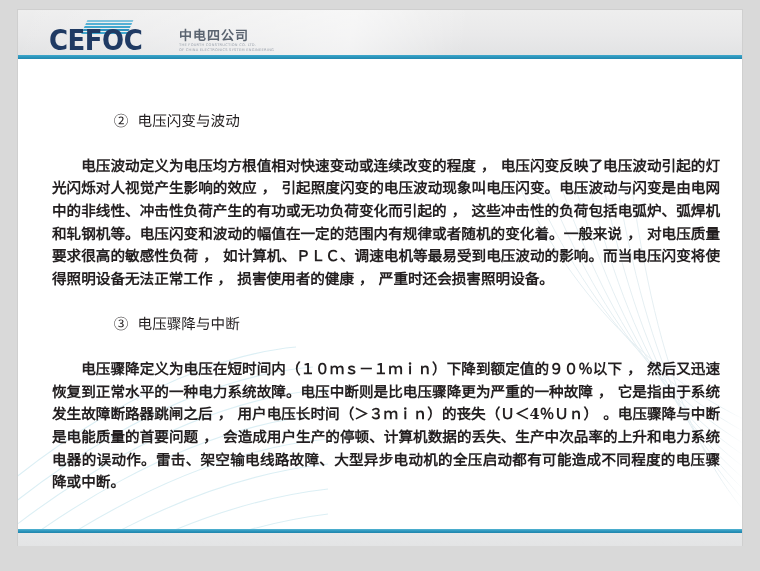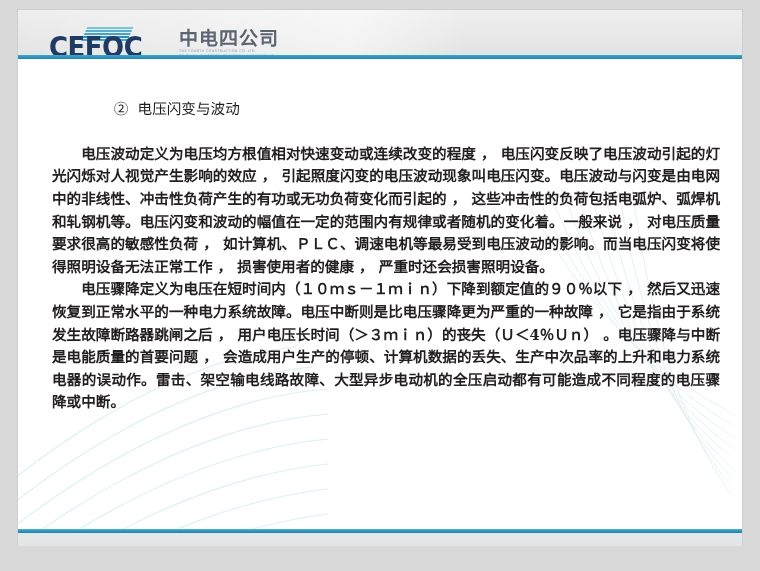--- a/index.html
+++ b/index.html
@@ -55,21 +55,21 @@
   }
   .logo-stripes i:nth-child(1){background:#7ec3dd;}
   .logo-stripes i:nth-child(2){background:#54b0d4;}
   .logo-stripes i:nth-child(3){background:#3fa7cf;}
   .logo-stripes i:nth-child(4){background:#2f8fbb;}
   .logo-cn-block{
     position:relative;padding-bottom:1px;margin-left:4px;
   }
   .logo-cn{
     font-family:"DejaVu Sans","Liberation Sans",sans-serif;
-    font-size:19px;font-weight:bold;color:#5b6470;letter-spacing:1px;
+    font-size:13px;font-weight:bold;color:#5b6470;letter-spacing:1px;
     line-height:1.05;
     margin-top:13px;
   }
   .logo-en1,.logo-en2{
     font-family:"DejaVu Sans","Liberation Sans",sans-serif;
     font-size:3.6px;color:#9aa1ab;letter-spacing:.25px;
     line-height:1.5;white-space:nowrap;
   }
   .header-divider{
     position:absolute;left:0;top:45px;width:100%;height:4px;
@@ -85,21 +85,21 @@
   .deco-left{
     position:absolute;left:-120px;bottom:-190px;width:430px;height:390px;
     opacity:.55;pointer-events:none;
   }
   .deco-right{
     position:absolute;right:-40px;top:130px;width:270px;height:360px;
     opacity:.5;pointer-events:none;
   }
   .content{
     position:absolute;left:0;top:0;width:100%;height:100%;
-    padding:16px 22px 0 22px;
+    padding:28px 22px 0 22px;
     box-sizing:border-box;
   }
   .txt{
     color:#231f20;
     font-family:"DejaVu Serif","Liberation Serif",serif;
     font-size:14.6px;
     line-height:22.6px;
     text-align:justify;
     text-justify:inter-ideograph;
   }
@@ -203,20 +203,23 @@
       <div class="content">
 
         <div class="txt">
 
           <p class="heading">
             <span>②</span><span>&nbsp;&nbsp;</span><span>电压闪变与波动</span>
           </p>
 
           <p class="para para-2">　　电压波动定义为电压均方根值相对快速变动或连续改变的程度 ， 电压闪变反映了电压波动引起的灯光闪烁对人视觉产生影响的效应 ， 引起照度闪变的电压波动现象叫电压闪变。电压波动与闪变是由电网中的非线性、冲击性负荷产生的有功或无功负荷变化而引起的 ， 这些冲击性的负荷包括电弧炉、弧焊机和轧钢机等。电压闪变和波动的幅值在一定的范围内有规律或者随机的变化着。一般来说 ， 对电压质量要求很高的敏感性负荷 ， 如计算机、ＰＬＣ、调速电机等最易受到电压波动的影响。而当电压闪变将使得照明设备无法正常工作 ， 损害使用者的健康 ， 严重时还会损害照明设备。</p>
 
+          <p class="heading heading-3">
+            <span>③</span><span>&nbsp;&nbsp;</span><span>电压骤降与中断</span>
+          </p>
 
           <p class="para">　　电压骤降定义为电压在短时间内（１０ｍｓ－１ｍｉｎ）下降到额定值的９０％以下 ， 然后又迅速恢复到正常水平的一种电力系统故障。电压中断则是比电压骤降更为严重的一种故障 ， 它是指由于系统发生故障断路器跳闸之后 ， 用户电压长时间（＞３ｍｉｎ）的丧失（Ｕ＜4％Ｕｎ） 。电压骤降与中断是电能质量的首要问题 ， 会造成用户生产的停顿、计算机数据的丢失、生产中次品率的上升和电力系统电器的误动作。雷击、架空输电线路故障、大型异步电动机的全压启动都有可能造成不同程度的电压骤降或中断。</p>
 
         </div>
 
       </div>
     </div>
 
     <div class="footer-divider"></div>
     <div class="footer"></div>

